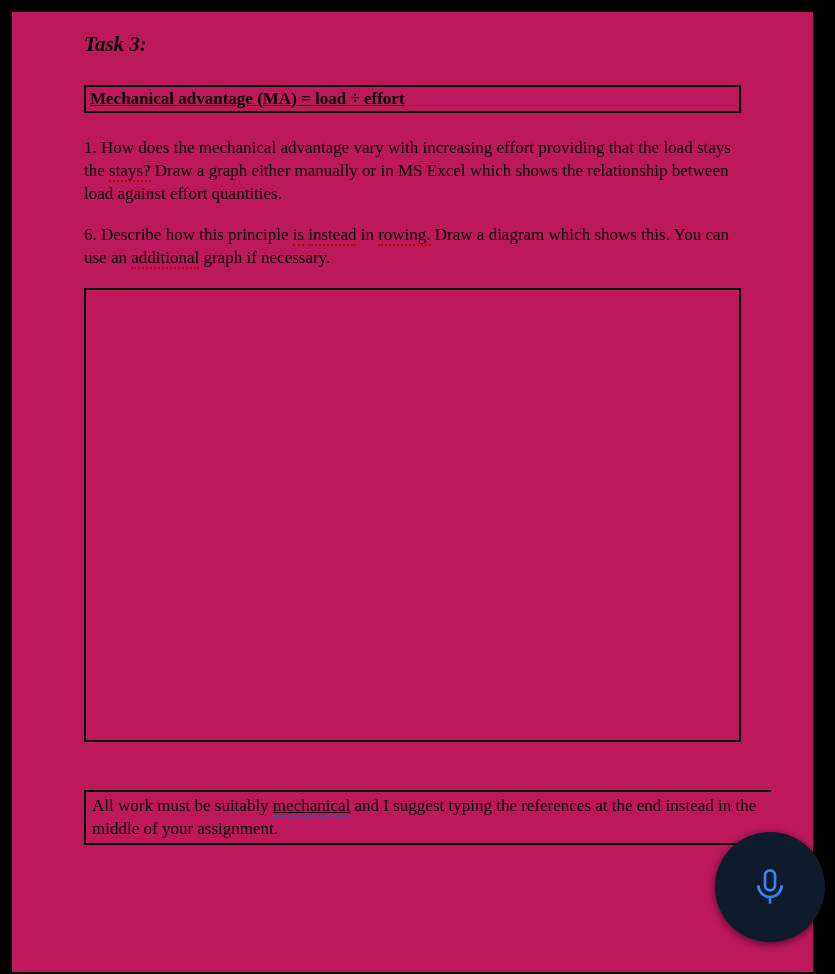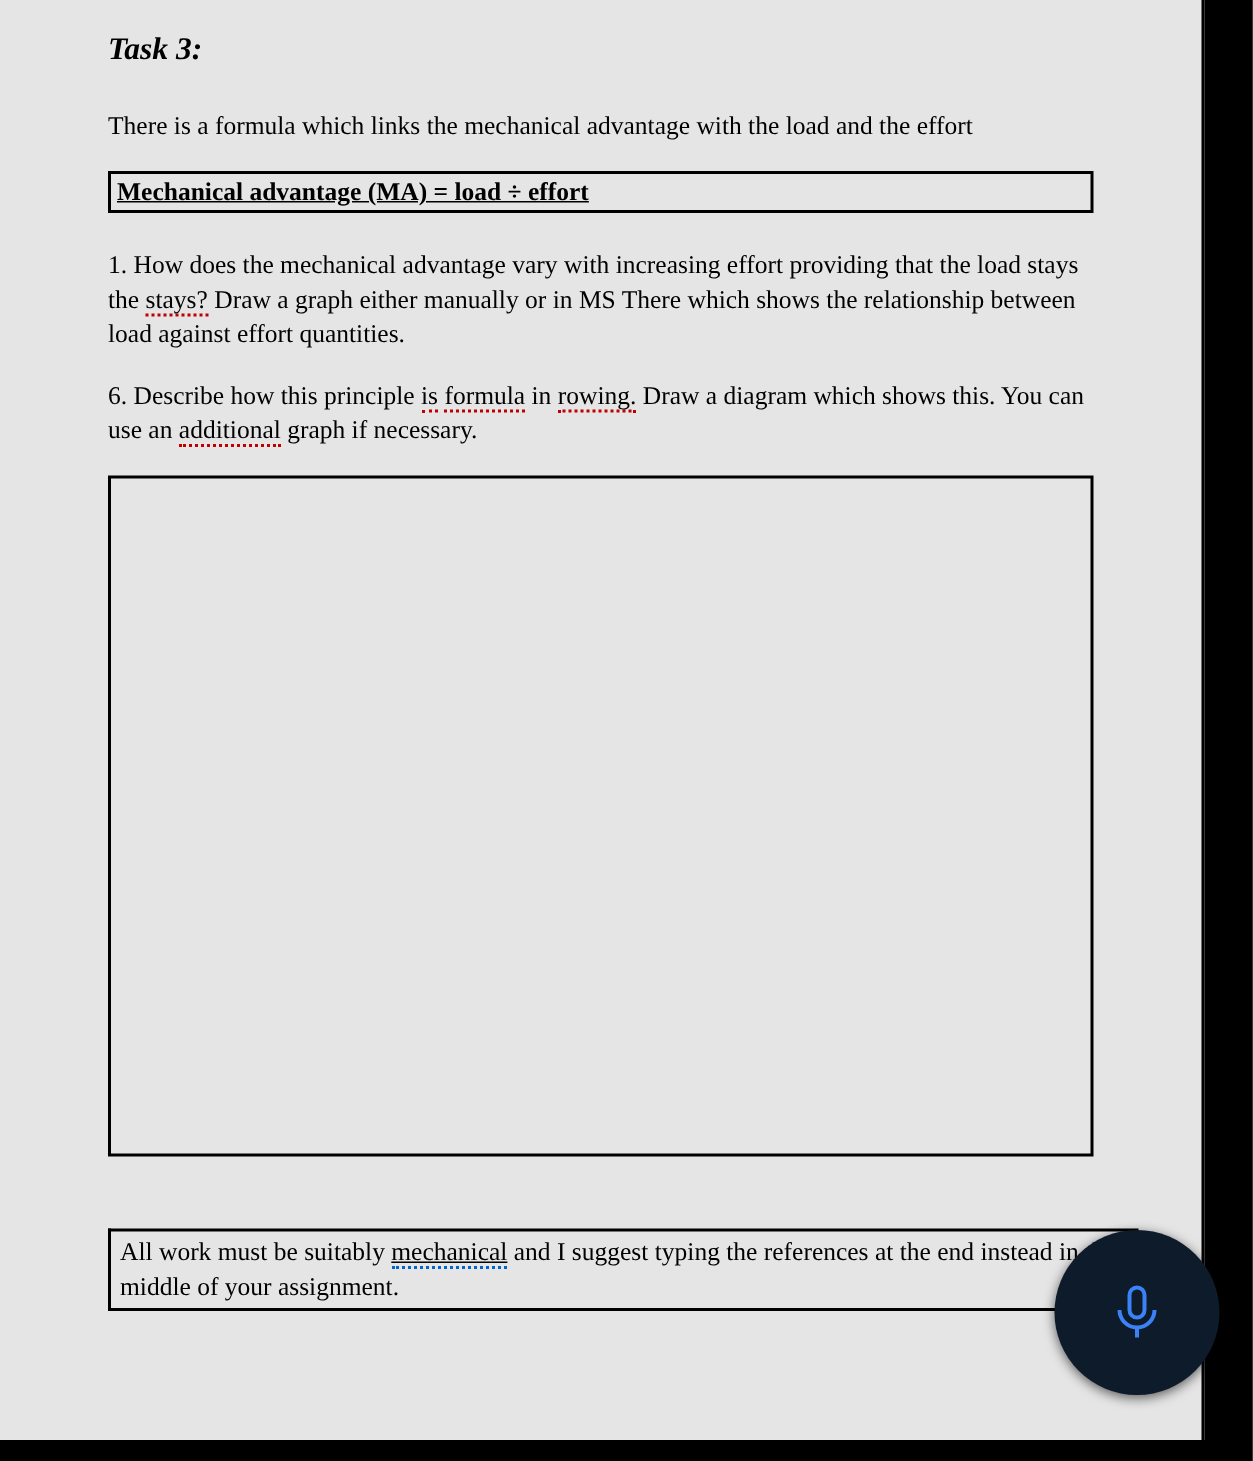--- a/index.html
+++ b/index.html
@@ -1,21 +1,21 @@
 <!DOCTYPE html>
 <html><head>
 <meta charset="utf-8">
 <style>
   html,body{margin:0;padding:0;background:#000;}
   body{font-family:"Times New Roman",Times,serif;color:#000;}
   .page{
-    background:#e5e5e5;
+    background:#be185d;
     width:803px;
     min-height:960px;
-    margin:0;
+    margin:12px;
     padding:20px 72px 30px 72px;
     box-sizing:border-box;
     position:relative;
     border-right:2px solid #000;
   }
   .task-title{
     font-weight:bold;
     font-style:italic;
     font-size:21px;
     margin:0 0 28px 0;
@@ -72,32 +72,31 @@
     height:14px;background:#000;width:803px;
   }
 </style>
 </head>
 <body>
 
 <div class="page">
 
   <h2 class="task-title">Task 3:</h2>
 
-  <p class="intro">There is a formula which links the mechanical advantage with the load and the effort</p>
 
   <div class="formula-box">
     <span>Mechanical advantage (MA) = load ÷ effort</span>
   </div>
 
   <p class="question">
-    <span>1.  How does the mechanical advantage vary with increasing effort providing that the load stays the </span><span class="spell-red">stays?</span><span class="smart-dot"> </span><span> Draw a graph either manually or in MS There which shows the relationship between load against effort quantities.</span>
+    <span>1.  How does the mechanical advantage vary with increasing effort providing that the load stays the </span><span class="spell-red">stays?</span><span class="smart-dot"> </span><span> Draw a graph either manually or in MS Excel which shows the relationship between load against effort quantities.</span>
   </p>
 
   <p class="question">
-    <span>6. Describe how this principle </span><span class="spell-red">is</span><span> </span><span class="spell-red">formula</span><span> in </span><span class="spell-red">rowing.</span><span class="smart-dot"> </span><span> Draw a diagram which shows this. You can use an </span><span class="spell-red">additional</span><span> graph if necessary.</span>
+    <span>6. Describe how this principle </span><span class="spell-red">is</span><span> </span><span class="spell-red">instead</span><span> in </span><span class="spell-red">rowing.</span><span class="smart-dot"> </span><span> Draw a diagram which shows this. You can use an </span><span class="spell-red">additional</span><span> graph if necessary.</span>
   </p>
 
   <div class="answer-box"></div>
 
   <div class="note-box">
     <span>All work must be suitably </span><span class="spell-blue" style="text-decoration:underline">mechanical</span><span> and I suggest typing the references at the end instead in the middle of your assignment.</span>
   </div>
 
   <div class="mic-btn" title="voice-input">
     <svg viewBox="0 0 24 24" fill="none" stroke="#3b82f6" stroke-width="1.6">

